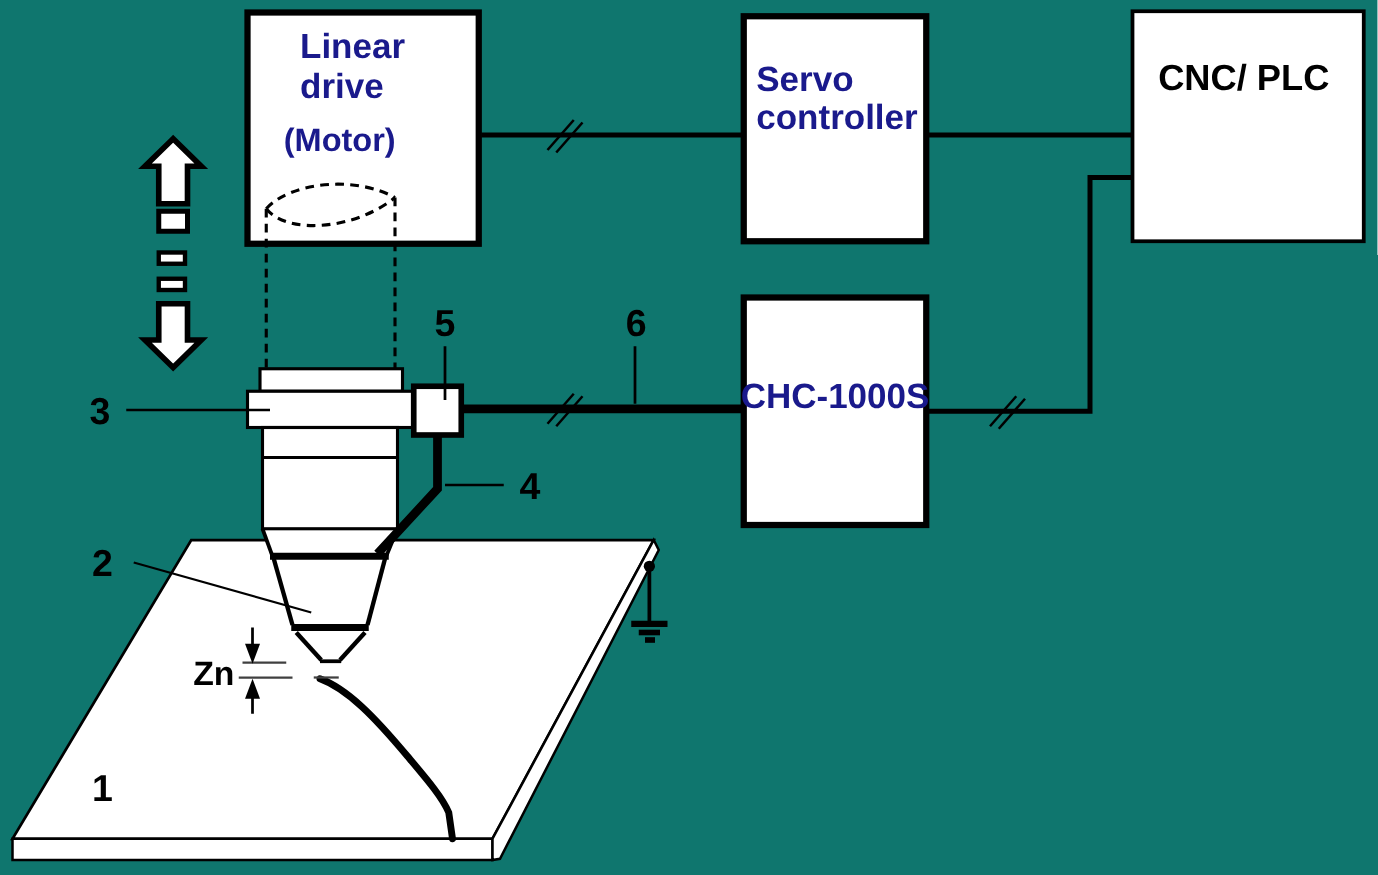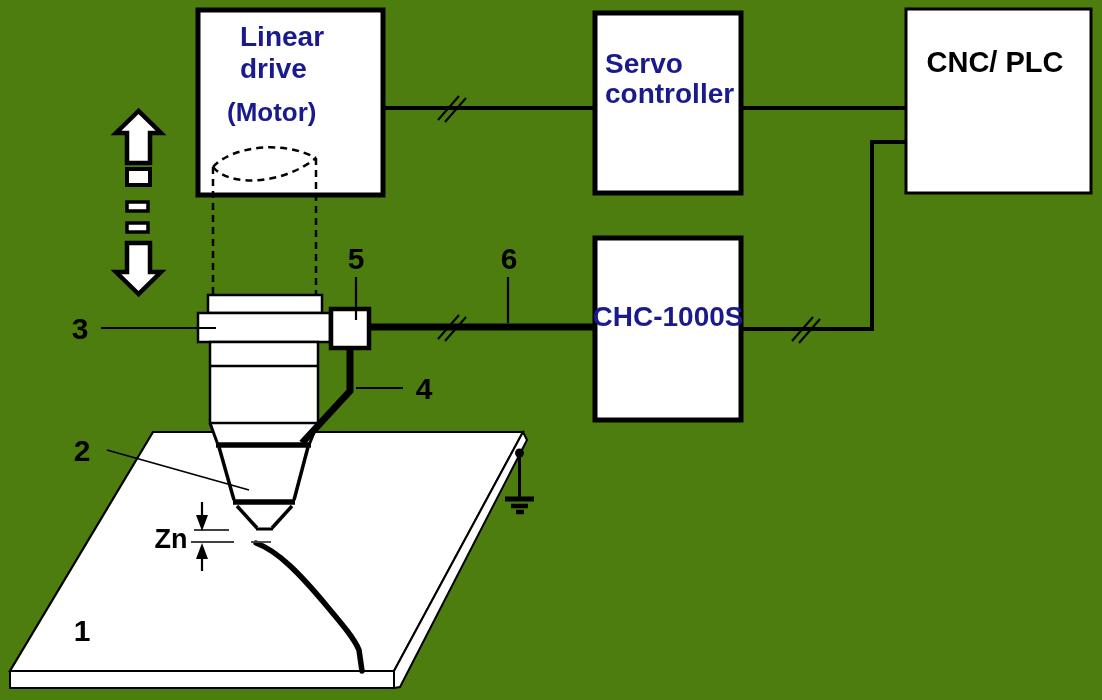--- a/index.html
+++ b/index.html
@@ -8,21 +8,21 @@
     background: #ffffff;
     width: 1102px;
     height: 700px;
     overflow: hidden;
     font-family: "Liberation Sans", sans-serif;
   }
   #stage {
     position: relative;
     width: 1102px;
     height: 700px;
-    background: #4d7c0f;
+    background: #0f766e;
   }
   svg text {
     font-family: "Liberation Sans", "DejaVu Sans", sans-serif;
     font-weight: bold;
   }
   .blk { fill: #000000; }
 </style>
 </head>
 <body>
 

